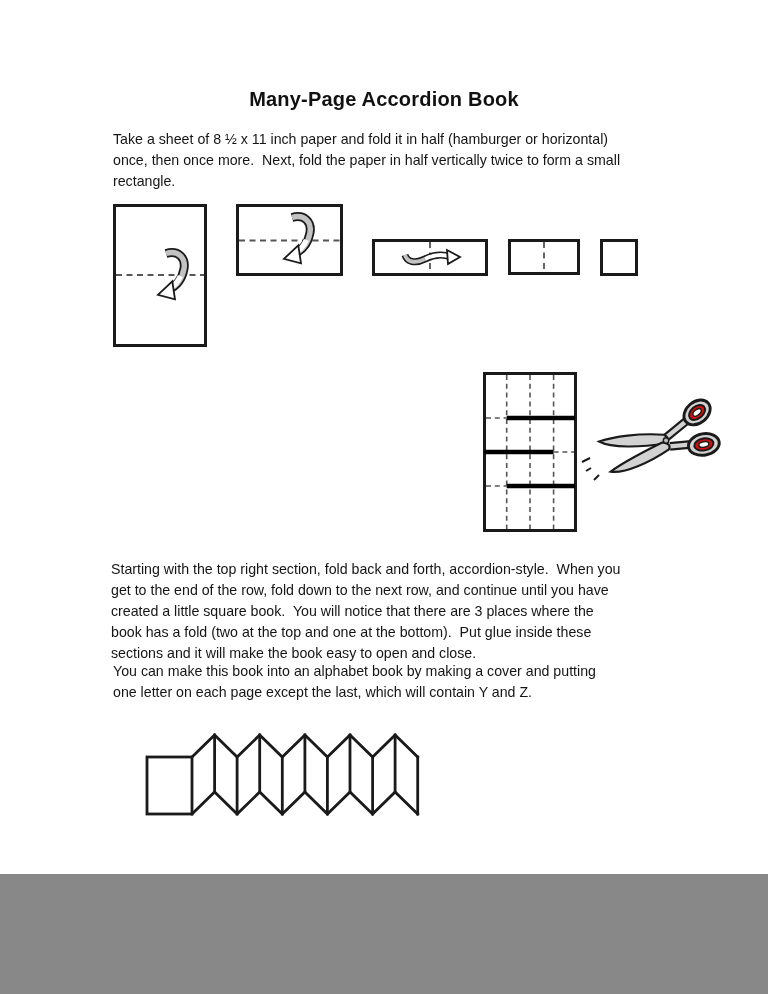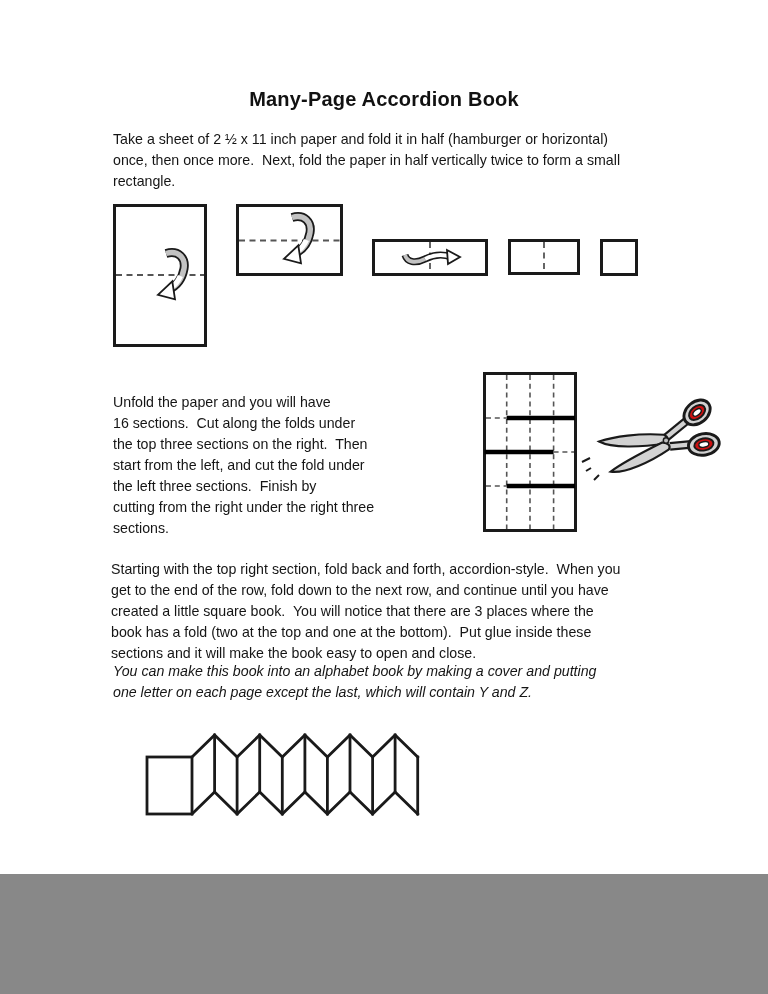--- a/index.html
+++ b/index.html
@@ -17,21 +17,21 @@
   .title{
     left:113px;top:88px;width:542px;text-align:center;
     font-size:20px;font-weight:bold;color:#111;letter-spacing:0.2px;
   }
   .para{
     font-size:14.2px;line-height:21px;white-space:pre-wrap;color:#151515;
   }
   .p-intro{left:113px;top:129px;width:560px;}
   .p-cutting{left:113px;top:392px;width:370px;}
   .p-folding{left:111px;top:559px;width:560px;}
-  .p-alphabet{left:113px;top:661px;width:560px;font-style:italic;}
+  .p-alphabet{left:113px;top:661px;width:560px;}
   .footer{
     left:355px;top:928px;width:300px;text-align:right;font-size:13px;color:#222;
   }
   .paper-rect{fill:#fff;stroke:var(--ink);stroke-width:3;}
   .fold-dash{stroke:var(--dash);stroke-width:1.8;stroke-dasharray:6 4.5;fill:none;}
   .grid-dash{stroke:var(--dash);stroke-width:1.6;stroke-dasharray:5 3.8;fill:none;}
   .cut-solid{stroke:#000;stroke-width:4.6;fill:none;}
   .acc-line{stroke:var(--ink);stroke-width:2.8;fill:none;stroke-linecap:square;}
   .acc-rect{fill:#fff;stroke:var(--ink);stroke-width:2.8;}
   svg{display:block;}
@@ -53,21 +53,21 @@
         <path d="M4,8 C6,15 14,17 24,12 C34,7 42,7 50,10" fill="none" stroke="var(--ink)" stroke-width="7"></path>
         <path d="M4,8 C6,15 14,17 24,12" fill="none" stroke="var(--arrow-gray)" stroke-width="4"></path>
         <path d="M24,12 C34,7 42,7 50,10" fill="none" stroke="#ffffff" stroke-width="4"></path>
         <polygon points="59,10 46,3 47,17" fill="#ffffff" stroke="var(--ink)" stroke-width="1.8"></polygon>
       </g>
     </defs>
   </svg>
 
   <h1 class="abs title">Many-Page Accordion Book</h1>
 
-  <p class="abs para p-intro">Take a sheet of 2 ½ x 11 inch paper and fold it in half (hamburger or horizontal)
+  <p class="abs para p-intro">Take a sheet of 8 ½ x 11 inch paper and fold it in half (hamburger or horizontal)
 once, then once more.  Next, fold the paper in half vertically twice to form a small
 rectangle.</p>
 
   <svg class="abs" style="left:113px;top:204px" width="94" height="143" viewBox="0 0 94 143">
     <rect class="paper-rect" x="1.5" y="1.5" width="91" height="140"></rect>
     <line class="fold-dash" x1="3" y1="71" x2="91" y2="71"></line>
     <use href="#foldArrowV" transform="translate(44,45) scale(0.9)"></use>
   </svg>
 
   <svg class="abs" style="left:236px;top:204px" width="107" height="72" viewBox="0 0 107 72">
@@ -84,27 +84,20 @@
 
   <svg class="abs" style="left:508px;top:239px" width="72" height="36" viewBox="0 0 72 36">
     <rect class="paper-rect" x="1.5" y="1.5" width="69" height="33"></rect>
     <line class="fold-dash" x1="36" y1="3" x2="36" y2="33"></line>
   </svg>
 
   <svg class="abs" style="left:600px;top:239px" width="38" height="37" viewBox="0 0 38 37">
     <rect class="paper-rect" x="1.5" y="1.5" width="35" height="34"></rect>
   </svg>
 
-  <p class="abs para p-cutting">Unfold the paper and you will have
-16 sections.  Cut along the folds under
-the top three sections on the right.  Then
-start from the left, and cut the fold under
-the left three sections.  Finish by
-cutting from the right under the right three
-sections.</p>
 
   <svg class="abs" style="left:483px;top:372px" width="94" height="160" viewBox="0 0 94 160">
     <rect class="paper-rect" x="1.5" y="1.5" width="91" height="157"></rect>
     <line class="grid-dash" x1="23.7" y1="3" x2="23.7" y2="157"></line>
     <line class="grid-dash" x1="47" y1="3" x2="47" y2="157"></line>
     <line class="grid-dash" x1="70.6" y1="3" x2="70.6" y2="157"></line>
     <line class="grid-dash" x1="3" y1="46" x2="23.7" y2="46"></line>
     <line class="cut-solid" x1="23.7" y1="46" x2="92" y2="46"></line>
     <line class="cut-solid" x1="1.5" y1="80" x2="70.6" y2="80"></line>
     <line class="grid-dash" x1="70.6" y1="80" x2="91" y2="80"></line>

